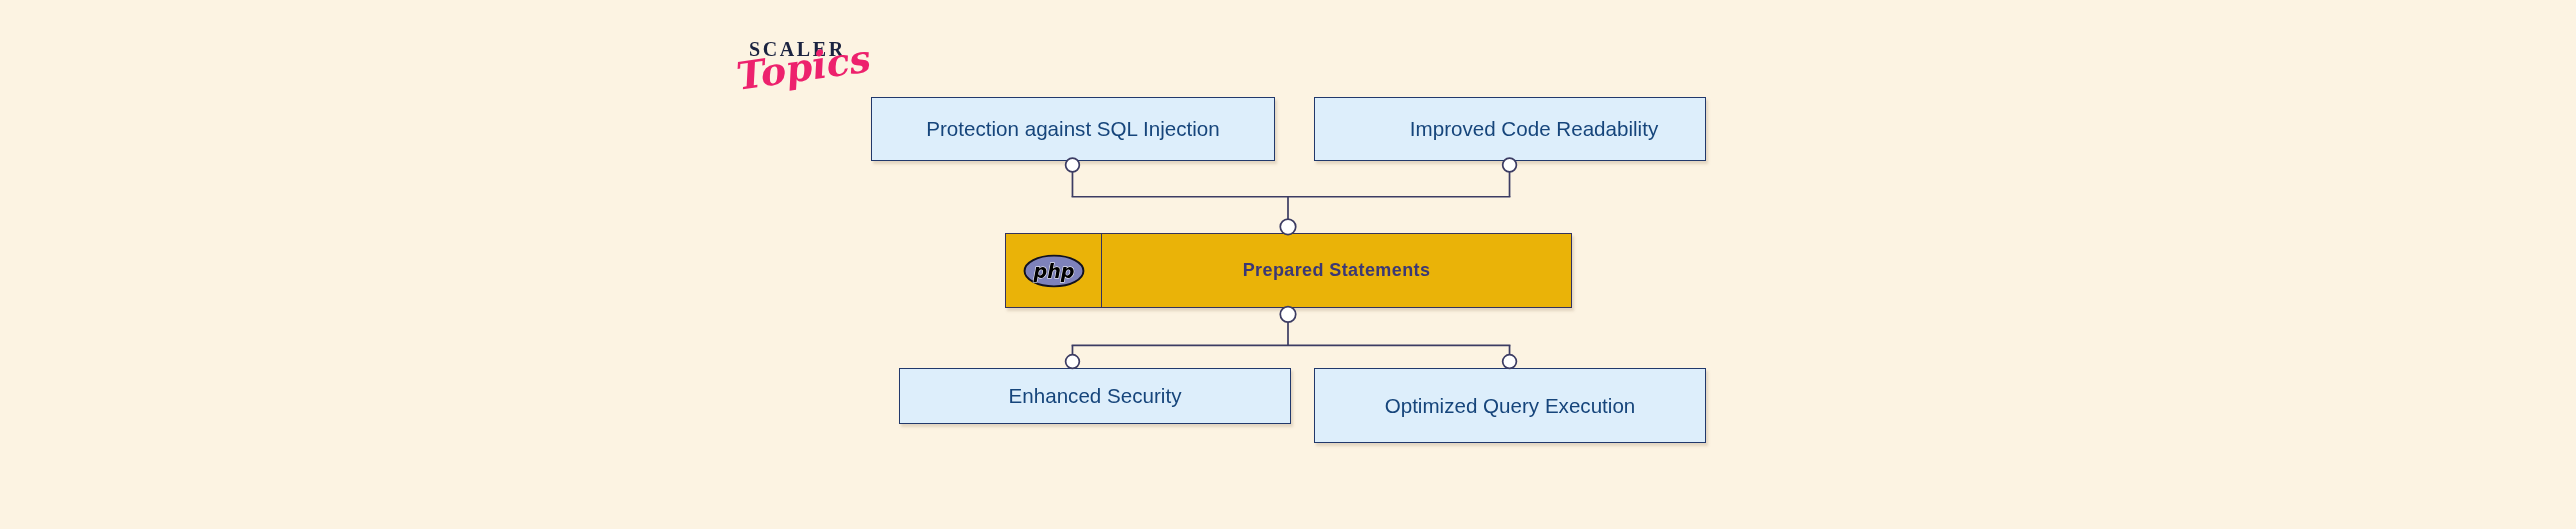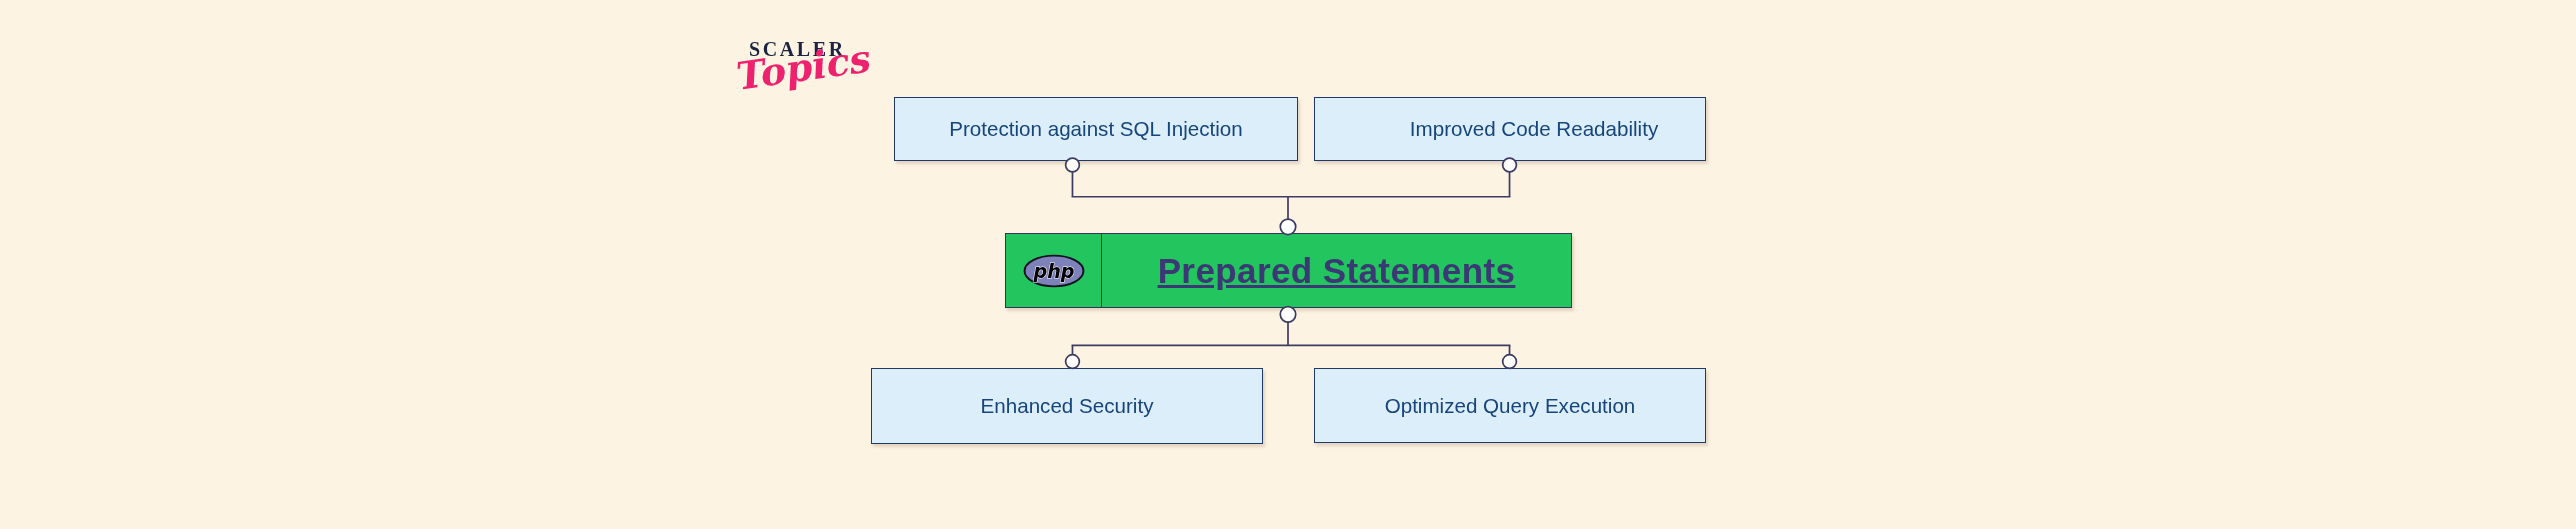--- a/index.html
+++ b/index.html
@@ -26,40 +26,40 @@
 
   
   .node {
     position:absolute; box-sizing:border-box;
     background:#ddeefb; border:1.7px solid #21386b;
     display:flex; align-items:center; justify-content:center;
     color:#16457b; font-size:20.6px;
     box-shadow:1.7px 2.6px 2.6px rgba(150,125,95,0.25);
     z-index:1;
   }
-  #node-top-left     { left:871px; top:97px; width:404px; height:64px;margin-left:23px; }
+  #node-top-left     { left:871px; top:97px; width:404px; height:64px; }
   #node-top-right    { left:1314px; top:97px; width:392px; height:64px;padding-left:48px; }
-  #node-bottom-left  { left:871px; top:368px; width:392px; height:76px; }
+  #node-bottom-left  { left:899px; top:368px; width:392px; height:56px; }
   #node-bottom-right { left:1314px; top:368px; width:392px; height:75px; }
 
   
   .center-node {
     position:absolute; left:1005px; top:233px; width:567px; height:75px;
-    box-sizing:border-box; background:#22c55e; border:1.7px solid #33335e;
+    box-sizing:border-box; background:#eab308; border:1.7px solid #33335e;
     display:flex; box-shadow:1.7px 2.6px 2.6px rgba(150,125,95,0.25);
     z-index:1;
   }
   .php-cell {
     width:96px; flex:0 0 96px; box-sizing:border-box;
     border-right:1.7px solid #33335e;
     display:flex; align-items:center; justify-content:center;
   }
   .center-label {
     flex:1; display:flex; align-items:center; justify-content:center;
-    font-size:35px; font-weight:bold; color:#3b3875; letter-spacing:0.4px;text-decoration:underline;
+    font-size:18px; font-weight:bold; color:#3b3875; letter-spacing:0.4px;
   }
 
   
   .connectors {
     position:absolute; left:0; top:0; width:2576px; height:530px;
     z-index:5; pointer-events:none;
   }
 </style>
 </head>
 <body>

